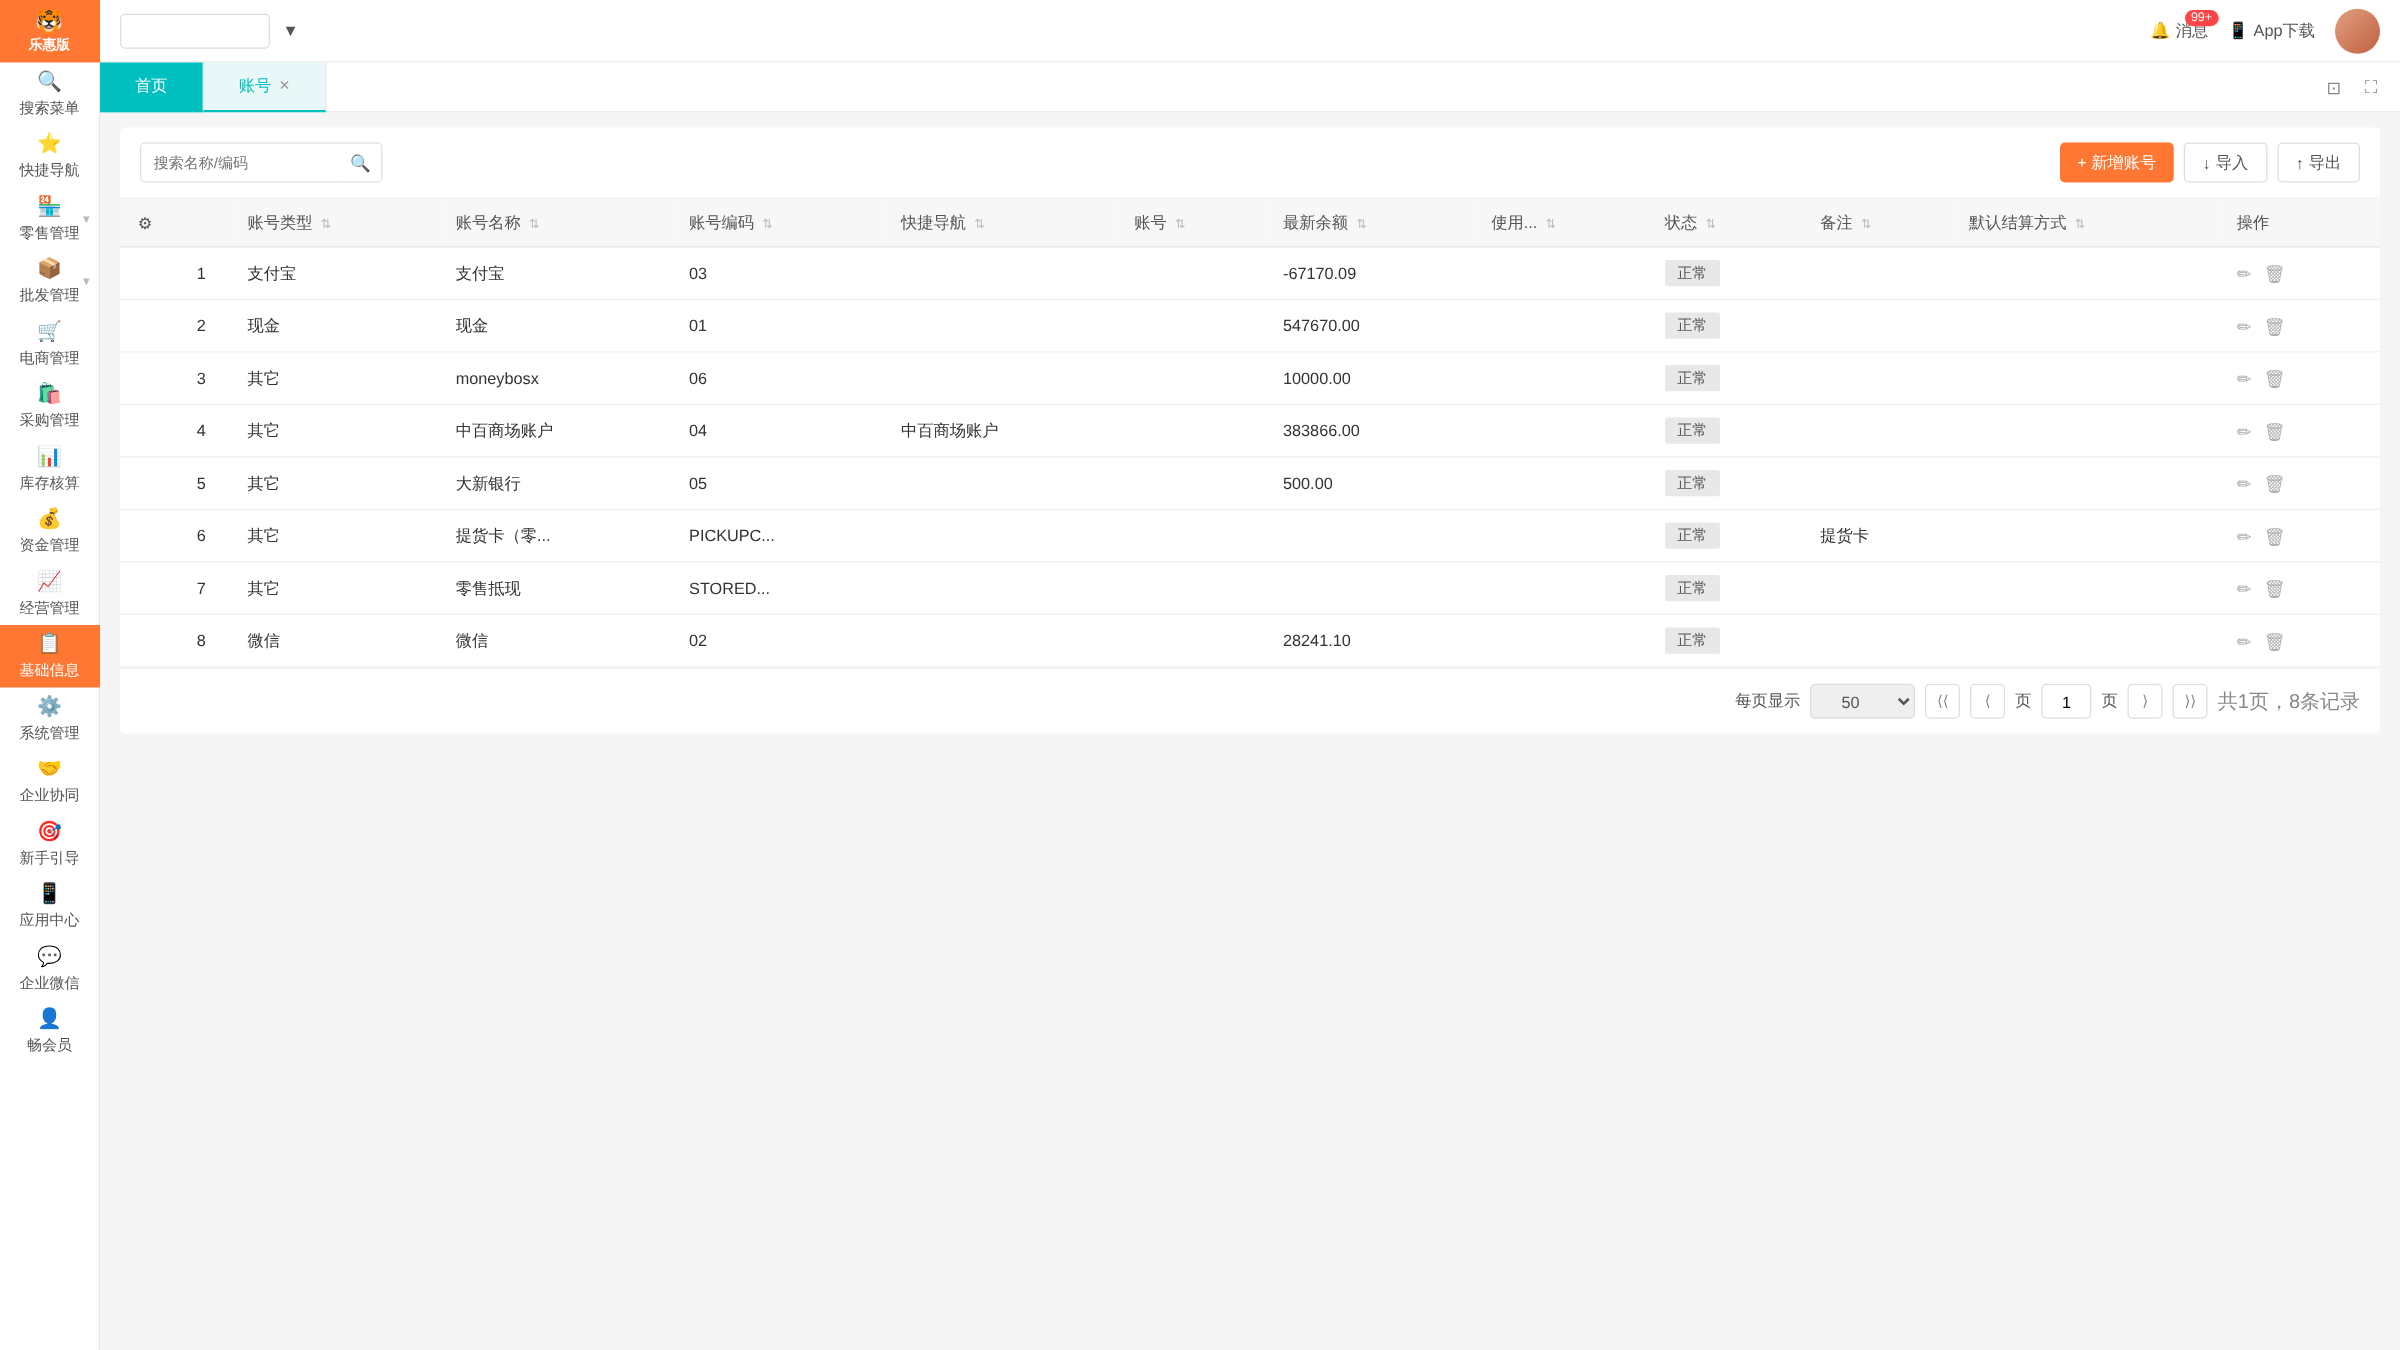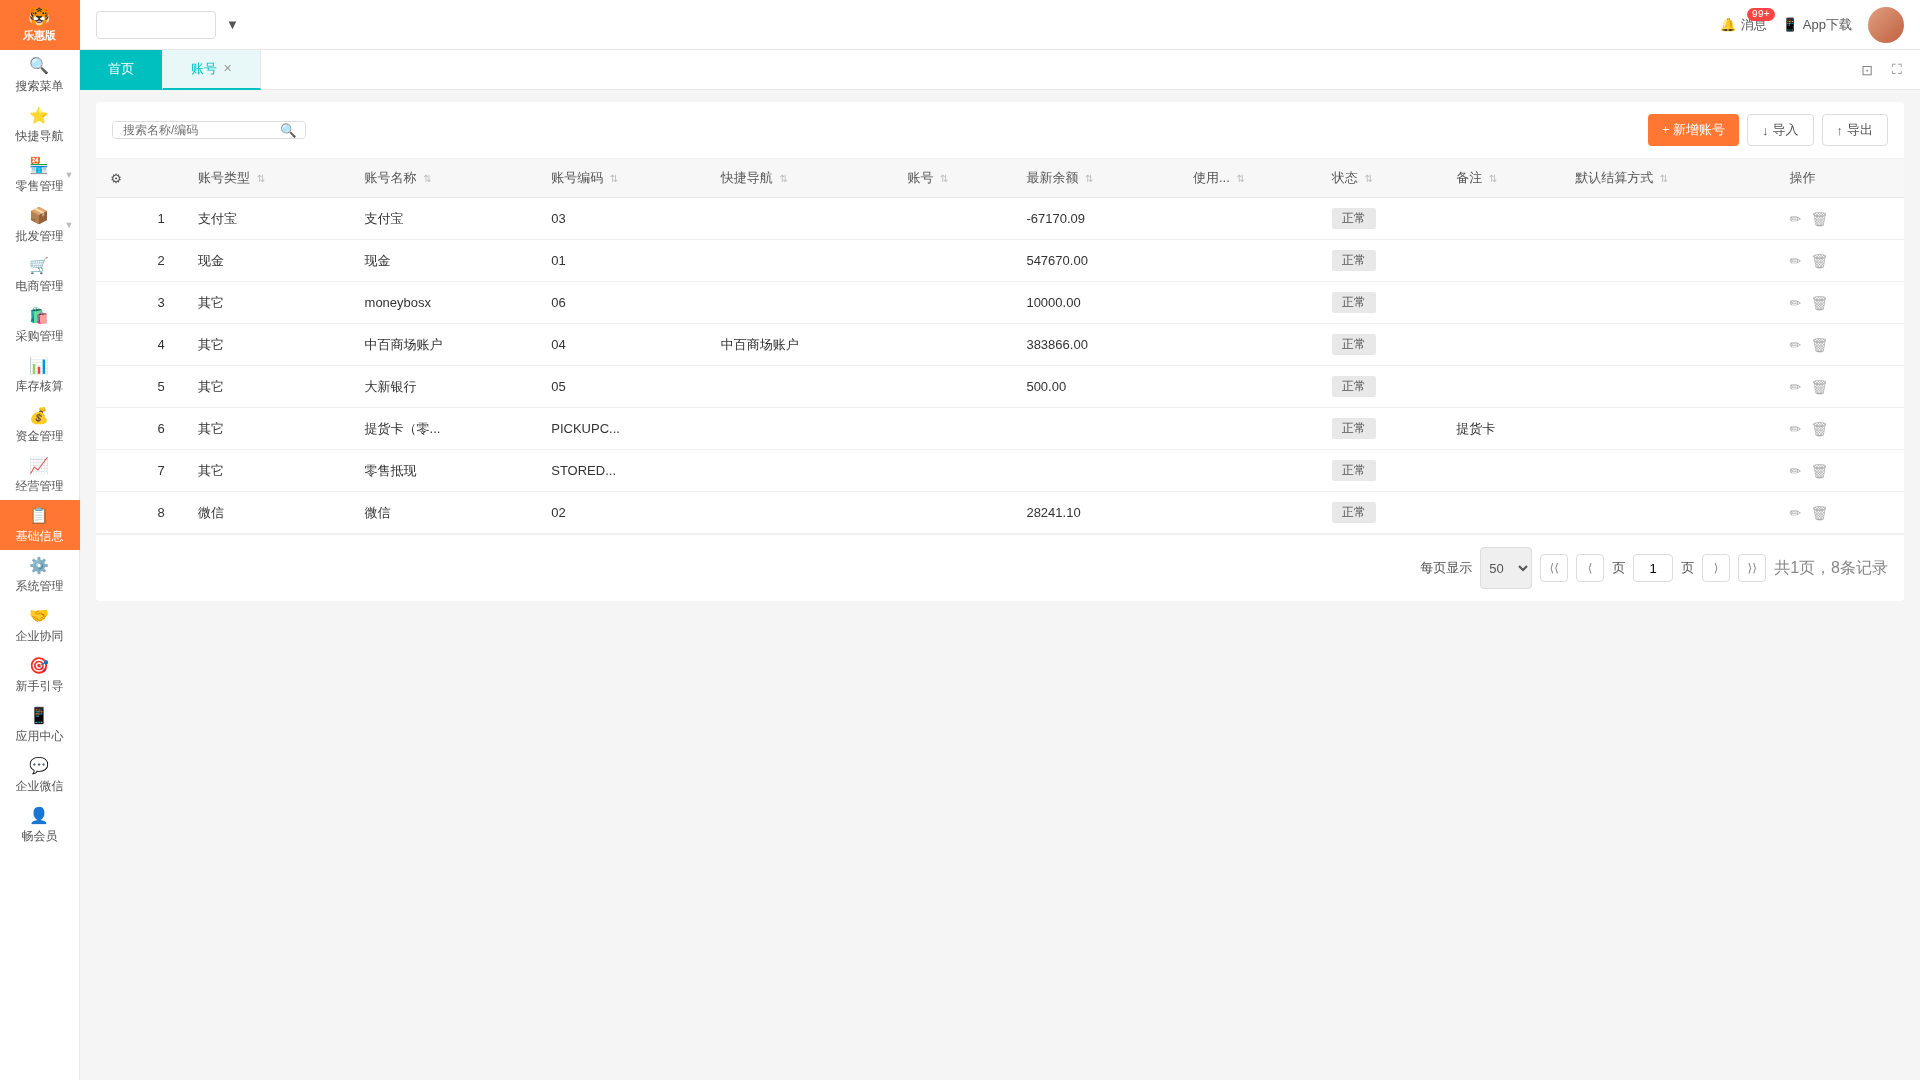--- a/index.html
+++ b/index.html
@@ -113,21 +113,20 @@
       background: #ff4444;
       color: #fff;
       font-size: 10px;
       border-radius: 10px;
       padding: 1px 5px;
       position: absolute;
       top: -8px;
       right: -8px;
       min-width: 18px;
       text-align: center;
-      font-family: Liberation Mono, monospace;
     }
     .topbar-app {
       display: flex;
       align-items: center;
       gap: 4px;
       cursor: pointer;
       color: #555;
       font-size: 13px;
     }
     .topbar-avatar {
@@ -216,21 +215,21 @@
     }
     .toolbar-left { display: flex; align-items: center; gap: 8px; }
     .toolbar-right { display: flex; align-items: center; gap: 8px; }
 
     .search-box {
       display: flex;
       align-items: center;
       border: 1px solid #ddd;
       border-radius: 4px;
       overflow: hidden;
-      height: 18px;
+      height: 32px;
     }
     .search-input {
       width: 160px;
       height: 32px;
       border: none;
       padding: 0 10px;
       font-size: 12px;
       color: #555;
       outline: none;
     }
@@ -329,24 +328,24 @@
       display: flex;
       align-items: center;
       justify-content: flex-end;
       padding: 12px 16px;
       border-top: 1px solid #f0f0f0;
       gap: 8px;
       font-size: 13px;
       color: #555;
     }
     .page-size-select {
-      height: 42px;
+      height: 28px;
       border: 1px solid #ddd;
       border-radius: 4px;
-      padding: 0 4px;
+      padding: 0 20px;
       font-size: 13px;
       color: #555;
     }
     .page-nav {
       width: 28px;
       height: 28px;
       border: 1px solid #ddd;
       border-radius: 4px;
       background: #fff;
       cursor: pointer;

